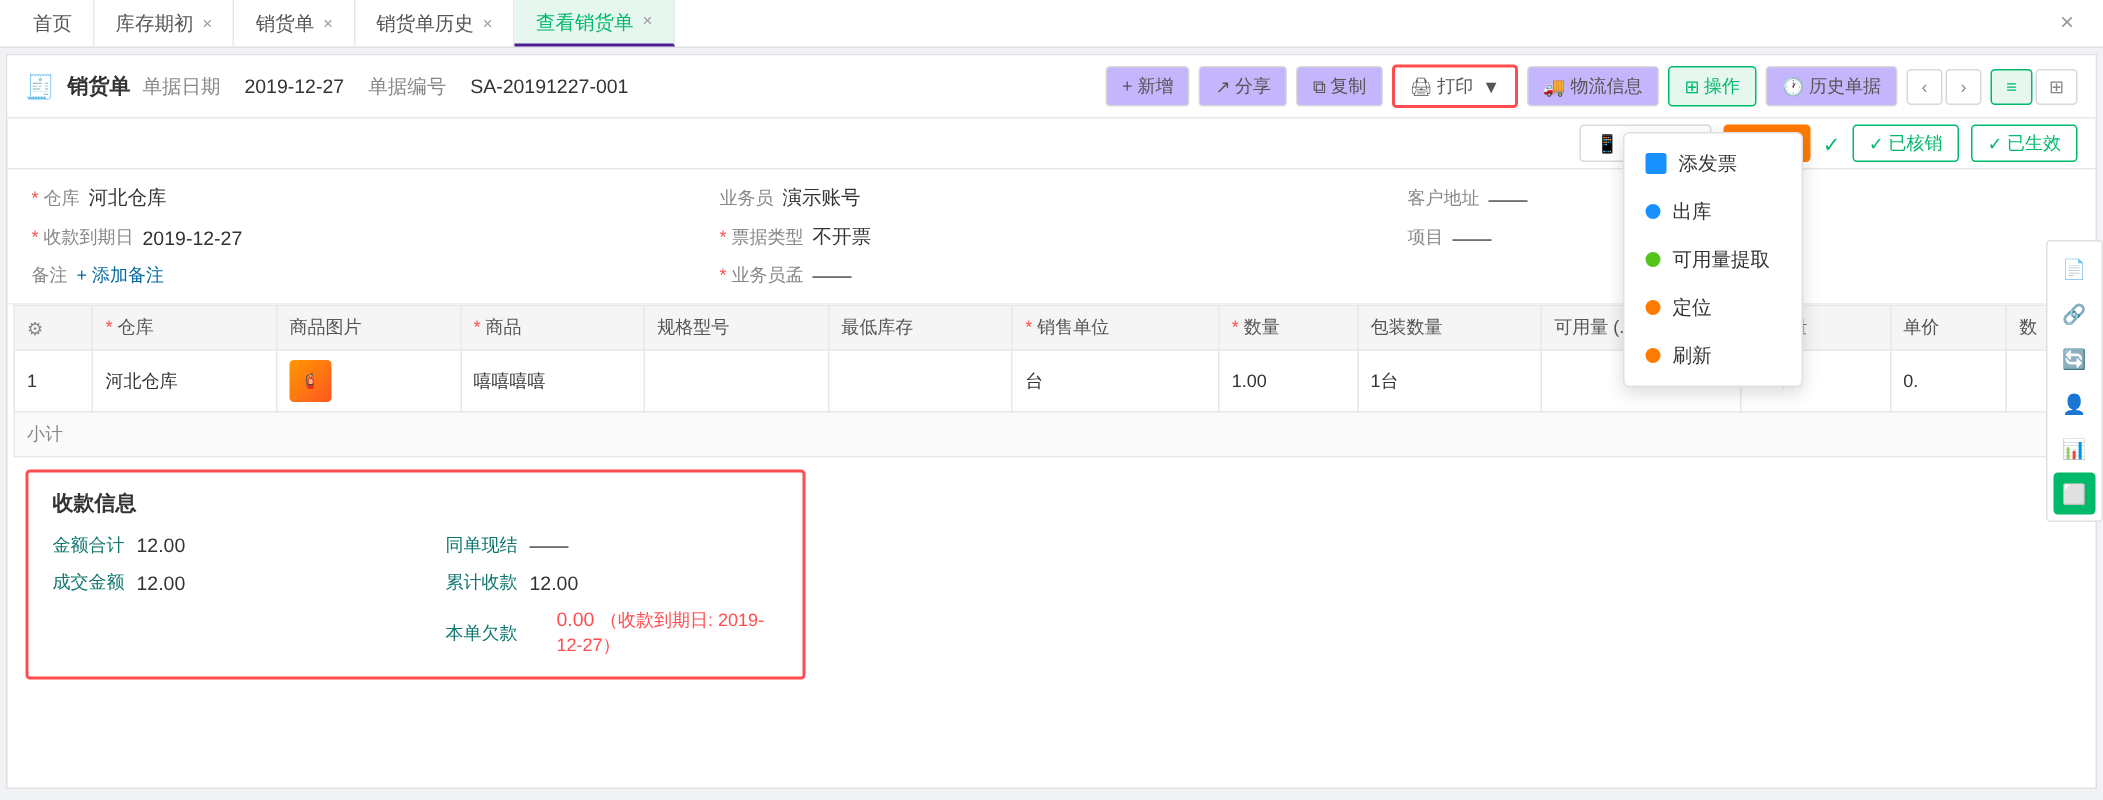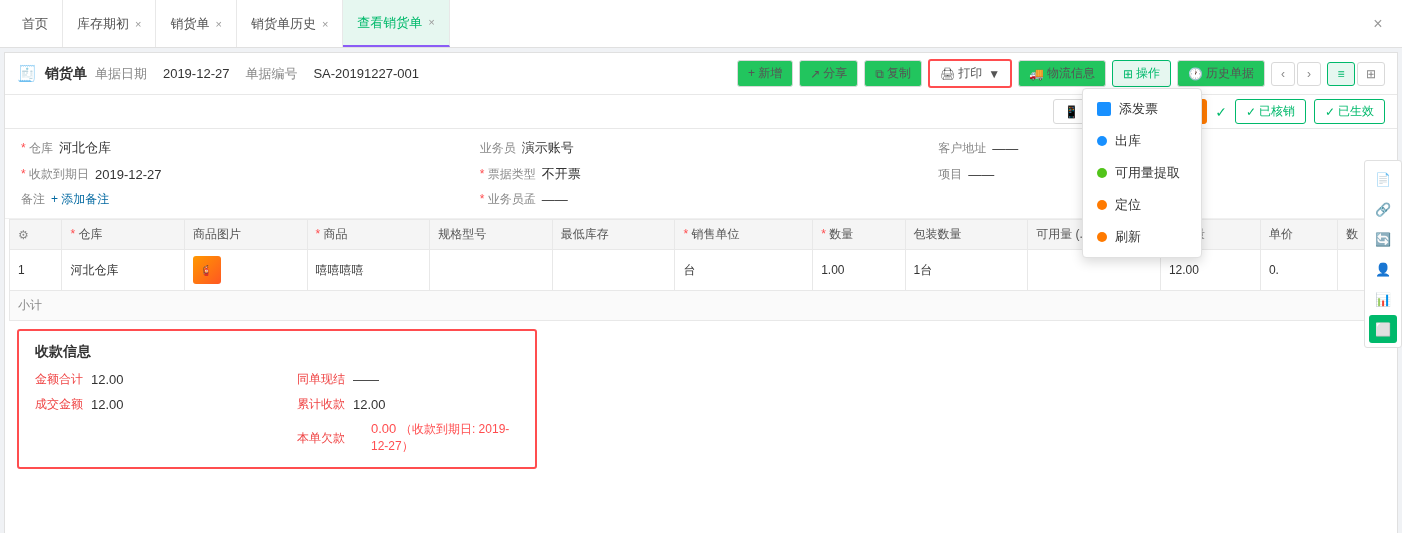--- a/index.html
+++ b/index.html
@@ -2,30 +2,30 @@
 <html><head>
   <meta charset="utf-8">
   <style>
     * { box-sizing: border-box; margin: 0; padding: 0; }
     body { font-family: "Microsoft YaHei", "PingFang SC", sans-serif; font-size: 13px; background: #f0f2f5; color: #333; }
 
     
     .tab-bar {
       display: flex; align-items: center; background: #fff;
       border-bottom: 1px solid #e0e0e0; padding: 0 8px;
-      height: 48px; position: relative;
+      height: 32px; position: relative;
     }
     .tab-item {
       display: flex; align-items: center; padding: 0 14px;
       height: 100%; cursor: pointer; color: #555; font-size: 13px;
       border-right: 1px solid #e8e8e8; white-space: nowrap;
     }
     .tab-item.active {
       background: #e6f7f0; color: #00b96b; font-weight: 500;
-      border-bottom: 2px solid #8b5cf6;
+      border-bottom: 2px solid #4c1d95;
       font-family: Liberation Mono, monospace;
     }
     .tab-close {
       margin-left: 6px; color: #999; font-size: 11px; cursor: pointer;
     }
     .tab-bar-spacer { flex: 1; }
     .tab-bar-x {
       width: 32px; height: 32px; display: flex; align-items: center;
       justify-content: center; cursor: pointer; color: #999; font-size: 16px;
     }
@@ -47,21 +47,21 @@
     .doc-icon { color: #00b96b; font-size: 16px; }
     .doc-name { font-weight: 600; color: #333; font-size: 14px; }
     .doc-meta { display: flex; align-items: center; gap: 16px; font-size: 13px; color: #555; }
     .doc-meta-label { color: #888; }
     .doc-meta-value { color: #333; }
 
     .toolbar-actions { display: flex; align-items: center; gap: 6px; }
     .btn-action {
       display: flex; align-items: center; gap: 3px; padding: 4px 10px;
       border: 1px solid #d9d9d9; border-radius: 3px; cursor: pointer;
-      font-size: 12px; color: #555; background: #22c55e; white-space: nowrap;
+      font-size: 12px; color: #555; background: #c4b5fd; white-space: nowrap;
     }
     .btn-action.active-tab {
       background: #e6f7f0; border-color: #00b96b; color: #00b96b;
     }
     .btn-print {
       border: 2px solid red; color: #555; background: #fff;
     }
     .btn-green { background: #e6f7f0; color: #00b96b; border-color: #b7e8d1; }
 
     
@@ -102,21 +102,21 @@
     .settings-icon { color: #888; cursor: pointer; }
 
     
     .payment-section {
       border: 2px solid #ff4d4f; margin: 8px 12px; padding: 12px 16px;
       border-radius: 3px; width: 520px;
     }
     .payment-title { font-weight: 600; font-size: 14px; margin-bottom: 10px; }
     .payment-grid { display: grid; grid-template-columns: 1fr 1fr; gap: 6px 40px; }
     .payment-row { display: flex; align-items: center; gap: 8px; }
-    .payment-label { color: #ef4444; font-size: 12px; white-space: nowrap; }
+    .payment-label { color: #0f766e; font-size: 12px; white-space: nowrap; }
     .payment-value { color: #333; font-size: 13px; }
     .payment-value.red { color: #ff4d4f; }
 
     
     .dropdown-menu {
       position: absolute; top: 88px; right: 200px; z-index: 999;
       background: #fff; border: 1px solid #e0e0e0; border-radius: 4px;
       box-shadow: 0 4px 12px rgba(0,0,0,0.15); min-width: 120px;
       padding: 4px 0;
     }

